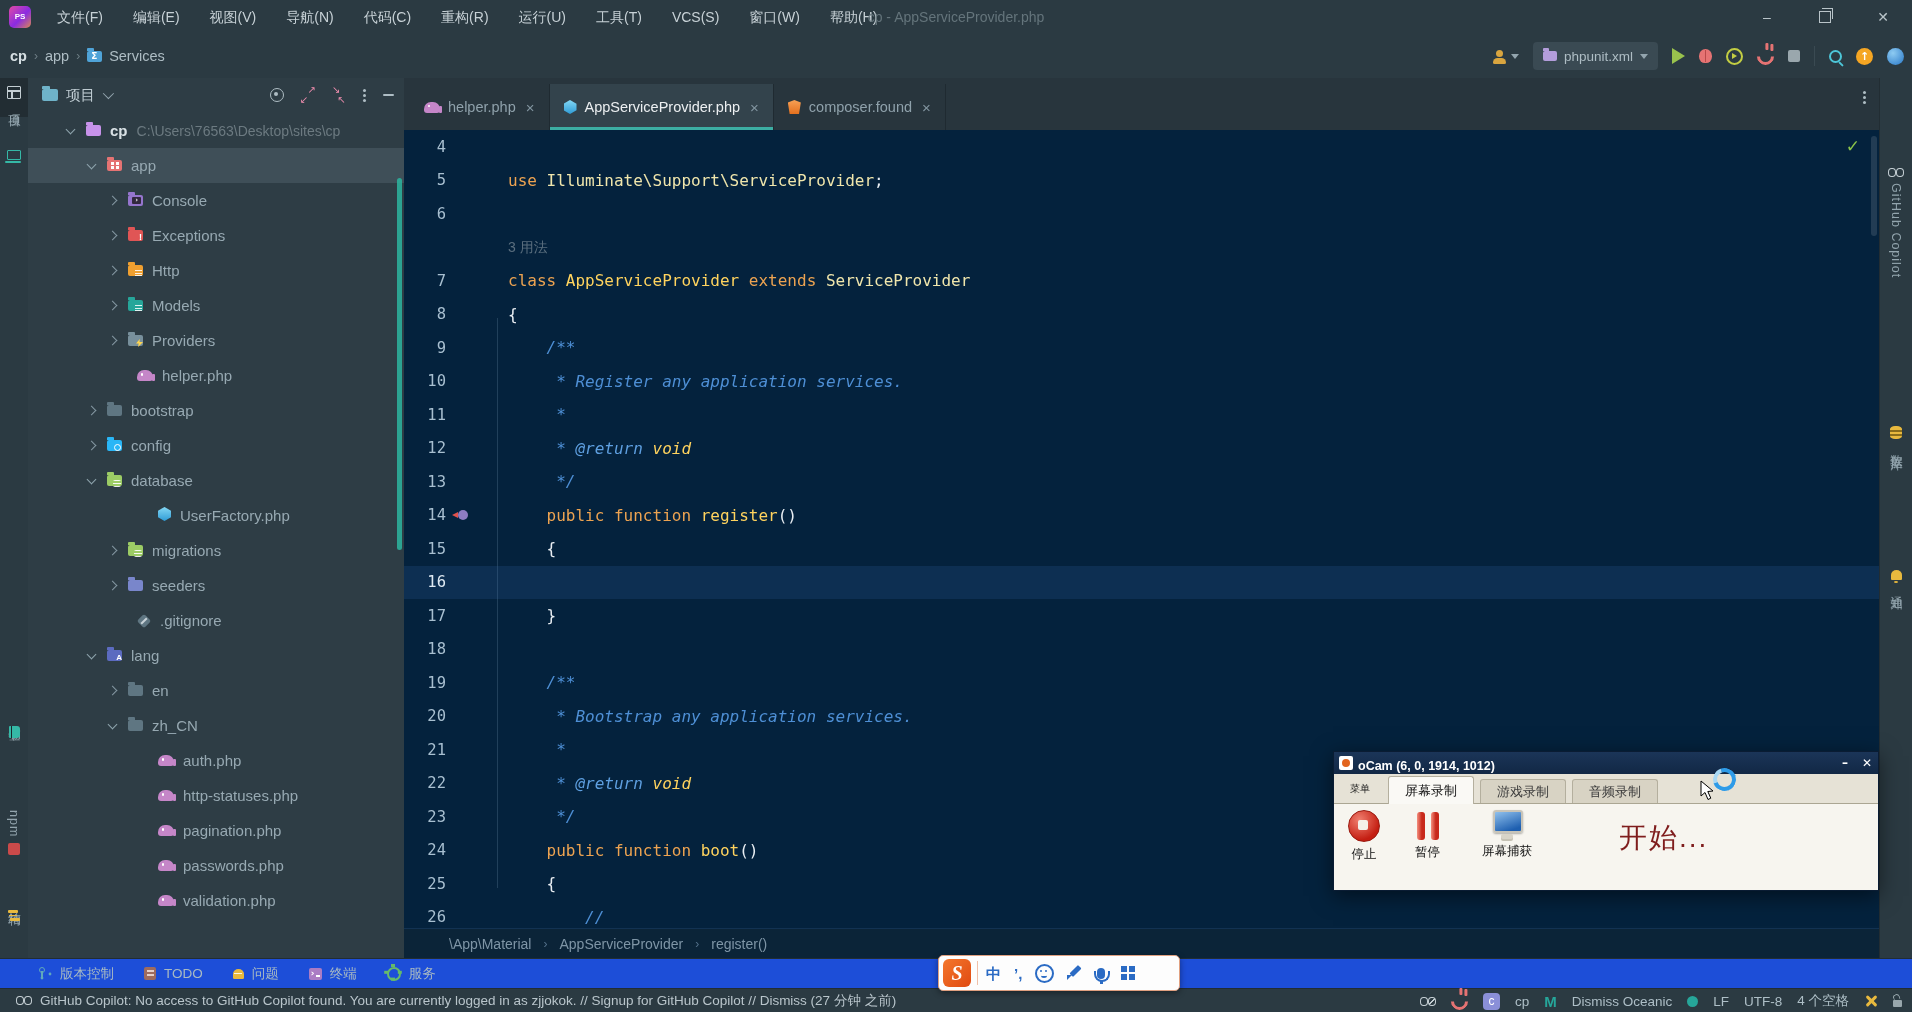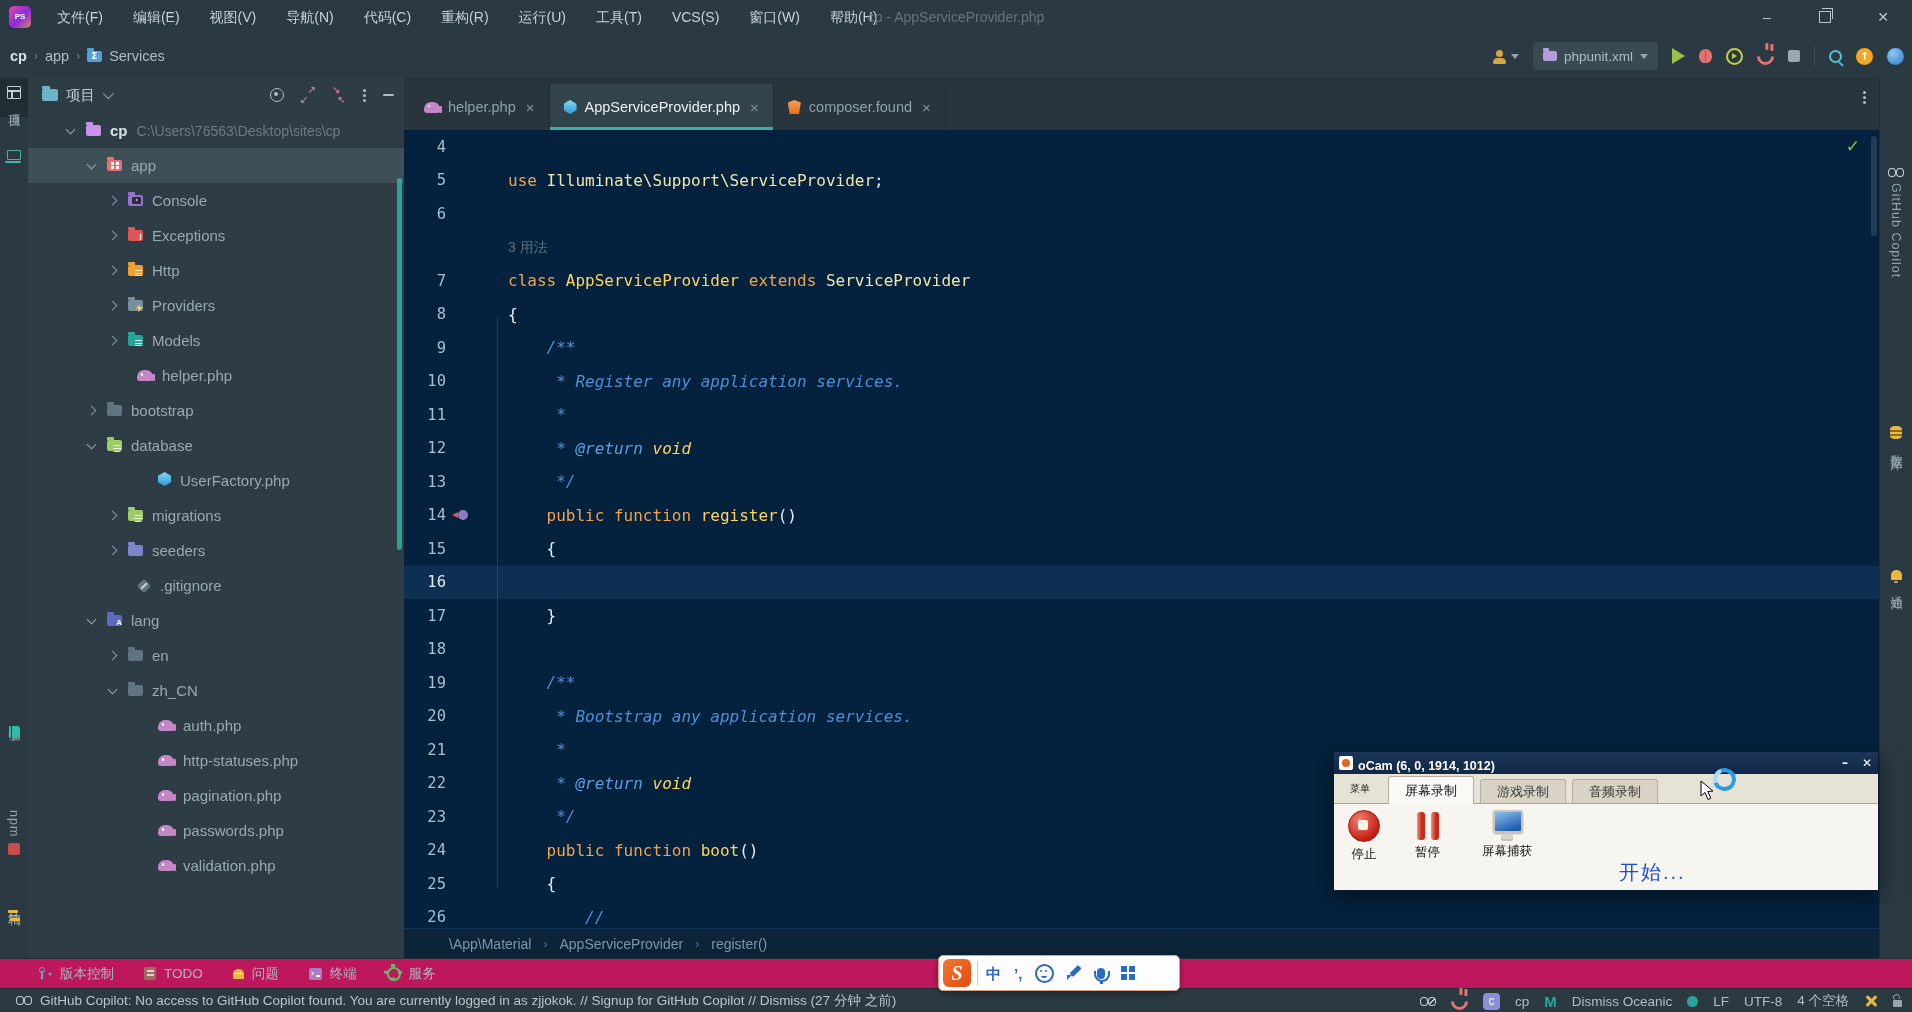--- a/index.html
+++ b/index.html
@@ -148,21 +148,21 @@
   .tk-tag{color:#5E9FE0;font-style:italic;}
   .tk-type{color:#FFD35E;font-style:italic;}
   .tk-pun,.tk-pln{color:#E8EDF2;}
   .inlay{color:#5A6E7E;font-family:"Liberation Sans",sans-serif;font-size:14px;font-style:normal;}
   #fold-line{position:absolute;left:93px;top:188px;width:1px;height:570px;background:rgba(90,120,150,0.35);}
   #check{position:absolute;right:20px;top:58px;color:#8BC34A;font-size:17px;font-weight:700;}
   #ed-scroll{position:absolute;right:3px;top:58px;width:6px;height:100px;background:rgba(255,255,255,0.12);border-radius:3px;}
   #crumbbar{position:absolute;left:0;bottom:0;width:100%;height:30px;background:#0B2438;border-top:1px solid #123252;display:flex;align-items:center;gap:12px;padding-left:45px;box-sizing:border-box;font-size:14px;color:#7E95A6;}
   #crumbbar .sep{color:#53708a;font-size:12px;}
   
-  #toolwin{position:absolute;left:0;top:958px;width:1912px;height:30px;background:#be185d;border-top:1px solid #222D33;display:flex;align-items:center;gap:30px;padding-left:39px;box-sizing:border-box;}
+  #toolwin{position:absolute;left:0;top:958px;width:1912px;height:30px;background:#1d4ed8;border-top:1px solid #222D33;display:flex;align-items:center;gap:30px;padding-left:39px;box-sizing:border-box;}
   .twitem{display:flex;align-items:center;gap:8px;font-size:13.5px;color:#A9BAC2;}
   .ic-branch{width:13px;height:13px;position:relative;}
   .ic-branch::before{content:"";position:absolute;left:0;top:0;width:4px;height:4px;border:1.6px solid #5FA8BC;border-radius:50%;box-shadow:0 8px 0 -1.6px #5FA8BC,8px 4px 0 -1.6px #5FA8BC;}
   .ic-branch::after{content:"";position:absolute;left:2.4px;top:4px;width:1.6px;height:6px;background:#5FA8BC;}
   .ic-todo{width:12px;height:13px;background:#9E6B5E;border-radius:2px;position:relative;}
   .ic-todo::before{content:"";position:absolute;left:2.5px;top:3px;width:7px;height:1.6px;background:#E6CFC8;box-shadow:0 4px 0 #E6CFC8;}
   .ic-alarm{width:11px;height:10px;background:#E8B93E;border-radius:50% 50% 12% 12%;position:relative;}
   .ic-alarm::before{content:"";position:absolute;left:1.5px;top:4px;width:8px;height:1.6px;background:#fff;opacity:.85;}
   .ic-terminal{width:13px;height:12px;background:#AB7CC4;border-radius:2px;position:relative;}
   .ic-terminal::before{content:"›";position:absolute;left:2px;top:0.5px;color:#fff;font:700 9px/10px "DejaVu Sans",sans-serif;}
@@ -202,21 +202,21 @@
   .oact .olbl{font-size:12.5px;color:#111;}
   .o-stop{width:30px;height:30px;border-radius:50%;background:radial-gradient(circle at 35% 30%,#F08070,#C41E12 70%);border:1.5px solid #9A1A10;position:relative;}
   .o-stop::before{content:"";position:absolute;left:9px;top:9px;width:10px;height:10px;background:#F4F1EA;border-radius:2px;}
   .o-pause{width:22px;height:28px;position:relative;margin-top:2px;}
   .o-pause::before,.o-pause::after{content:"";position:absolute;top:0;width:8px;height:28px;border-radius:3px;background:linear-gradient(90deg,#F4907F,#C8291B 60%);}
   .o-pause::before{left:0;}
   .o-pause::after{right:0;}
   .o-capture{width:30px;height:29px;position:relative;}
   .o-capture::before{content:"";position:absolute;left:1px;top:0;width:26px;height:19px;border:2px solid #C8C4B8;border-radius:3px;background:linear-gradient(160deg,#8FC0EC 0%,#1E5FB0 85%);box-shadow:0 1px 2px rgba(0,0,0,.3);}
   .o-capture::after{content:"";position:absolute;left:9px;bottom:0;width:12px;height:5px;background:#D8D4C8;border-radius:2px;box-shadow:0 2px 0 #C6C2B4;}
-  #ocam-status{position:absolute;left:285px;top:15px;font-size:20px;color:#1d4ed8;letter-spacing:2px;margin-top:40px;}
+  #ocam-status{position:absolute;left:285px;top:15px;font-size:28px;color:#7f1d1d;letter-spacing:2px;}
   
   #sogou{position:absolute;left:938px;top:955px;width:240px;height:34px;background:#FDFDFD;border:1px solid #E0A080;border-radius:5px;box-shadow:0 2px 6px rgba(0,0,0,.4);display:flex;align-items:center;}
   #sogou-logo{width:28px;height:28px;margin:0 6px 0 4px;border-radius:6px;background:linear-gradient(135deg,#F4772C,#E04A12);color:#fff;font:900 20px/28px "Liberation Serif",serif;font-style:italic;text-align:center;}
   #sogou-div{width:1px;height:24px;background:#F0C0A8;margin-right:8px;}
   .sg{color:#2B6BC4;font:700 15px/15px "Liberation Sans",sans-serif;margin-right:13px;display:inline-block;}
   .sg-smile{width:15px;height:15px;border:2px solid #2B6BC4;border-radius:50%;position:relative;}
   .sg-smile::before{content:"";position:absolute;left:3px;top:4px;width:2px;height:2px;background:#2B6BC4;border-radius:50%;box-shadow:5px 0 0 #2B6BC4;}
   .sg-smile::after{content:"";position:absolute;left:3.5px;bottom:2.5px;width:6px;height:3px;border-bottom:2px solid #2B6BC4;border-radius:50%;}
   .sg-pen{width:14px;height:14px;position:relative;}
   .sg-pen::before{content:"";position:absolute;left:6px;top:-1px;width:5px;height:12px;background:#2B6BC4;border-radius:1px;transform:rotate(45deg);}
@@ -359,40 +359,47 @@
           <span class="tw">
             <span class="cr"></span>
           </span>
           <span class="ticon"><span class="ic-folder" style="--c: #F0A030;"><span class="mk mk-lines"></span></span></span>
           <span class="tlabel">Http</span>
         </div>
         <div class="trow" style="padding-left: 77px;">
           <span class="tw">
             <span class="cr"></span>
           </span>
+          <span class="ticon"><span class="ic-folder" style="--c: #26A69A;"><span class="mk mk-lines"></span></span></span>
+          <span class="tlabel">Models</span>
+        </div>
+        <div class="trow" style="padding-left: 77px;">
+          <span class="tw">
+            <span class="cr"></span>
+          </span>
           <span class="ticon"><span class="ic-folder" style="--c: #78909C;"><span class="mk mk-bolt"></span></span></span>
           <span class="tlabel">Providers</span>
-        </div>
-        <div class="trow" style="padding-left: 77px;">
-          <span class="tw">
-            <span class="cr"></span>
-          </span>
-          <span class="ticon"><span class="ic-folder" style="--c: #26A69A;"><span class="mk mk-lines"></span></span></span>
-          <span class="tlabel">Models</span>
         </div>
         <div class="trow" style="padding-left: 100px;">
           <span class="ticon"><span class="ic-php" style="--c: #C586C8;"></span></span>
           <span class="tlabel">helper.php</span>
         </div>
         <div class="trow" style="padding-left: 56px;">
           <span class="tw">
             <span class="cr"></span>
           </span>
           <span class="ticon"><span class="ic-folder" style="--c: #5F7682;"></span></span>
           <span class="tlabel">bootstrap</span>
+        </div>
+        <div class="trow" style="padding-left: 56px;">
+          <span class="tw">
+            <span class="cr"></span>
+          </span>
+          <span class="ticon"><span class="ic-folder" style="--c: #29B6F6;"><span class="mk mk-gear"></span></span></span>
+          <span class="tlabel">config</span>
         </div>
         <div class="trow" style="padding-left: 56px;">
           <span class="tw">
             <span class="cd"></span>
           </span>
           <span class="ticon"><span class="ic-folder" style="--c: #9CCC65;"><span class="mk mk-db"></span></span></span>
           <span class="tlabel">database</span>
         </div>
         <div class="trow" style="padding-left: 121px;">
           <span class="ticon"><span class="ic-laravelf"></span></span>

